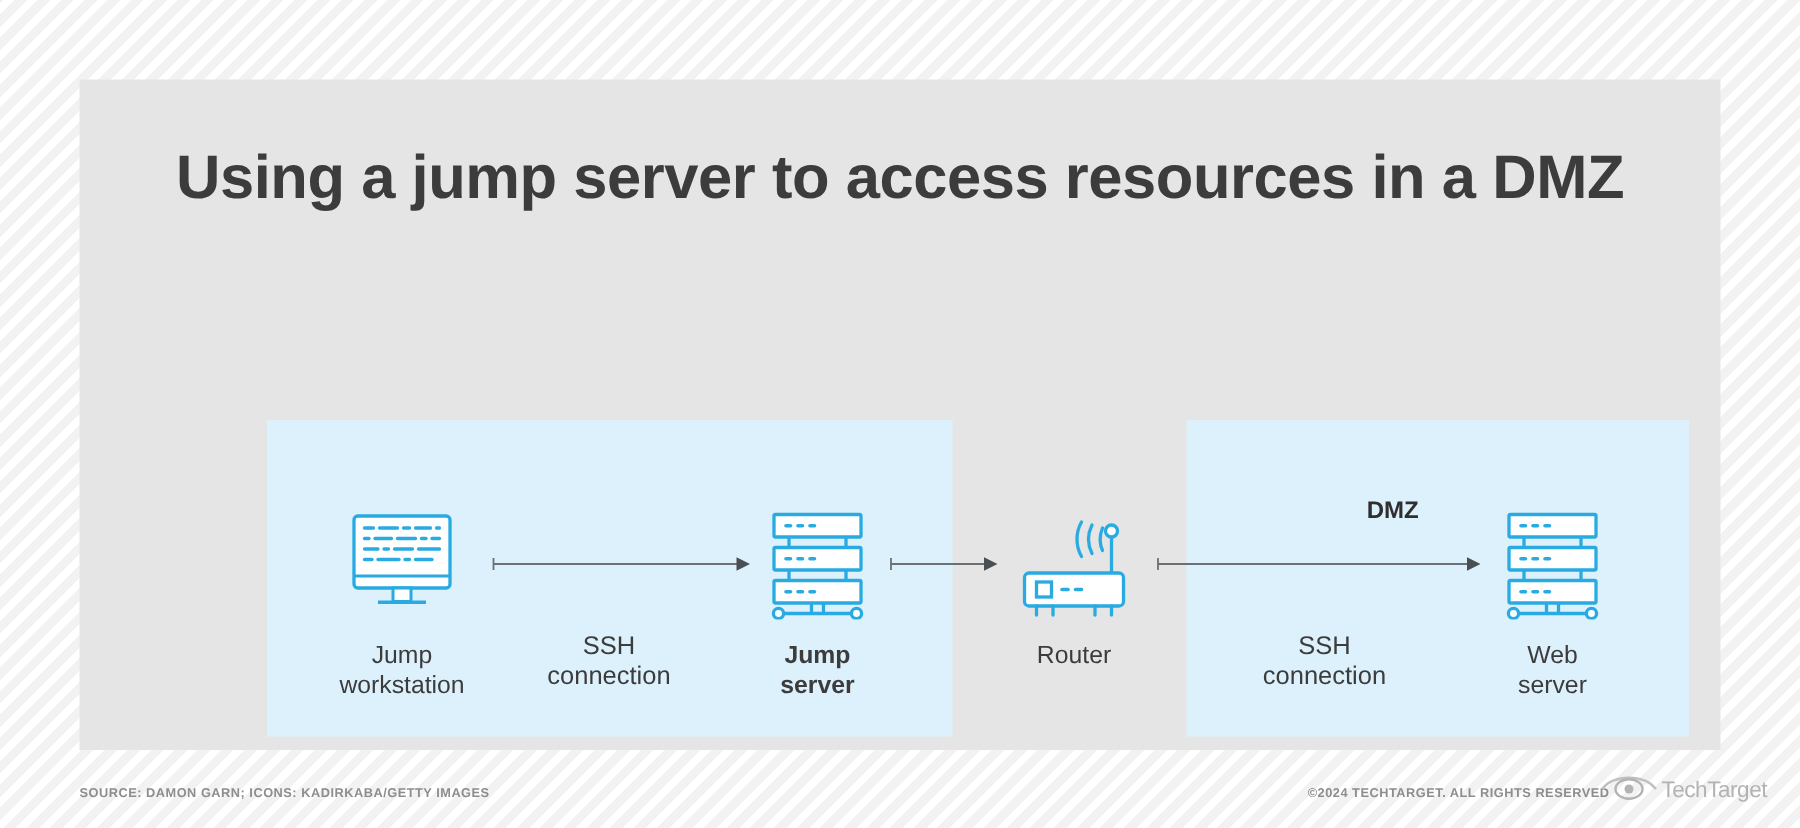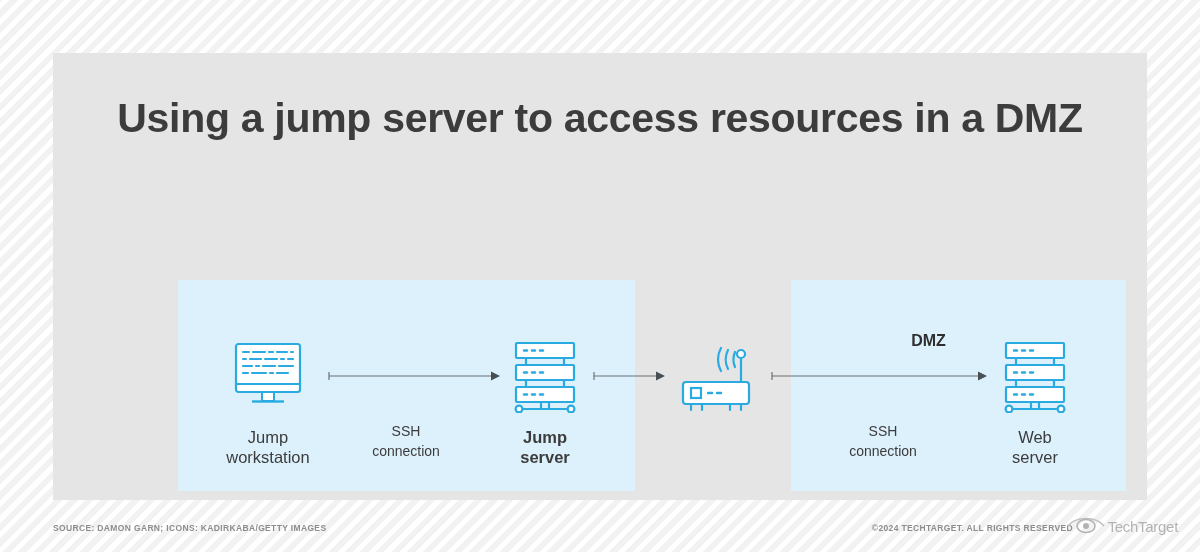--- a/index.html
+++ b/index.html
@@ -93,21 +93,21 @@
 
   #node-admin  { left: 145px; top: 288px; width: 140px; }
   #node-jump   { left: 422px; top: 288px; width: 140px; font-weight: bold; }
   #node-router { left: 593px; top: 288px; width: 140px; }
   #node-web    { left: 912px; top: 288px; width: 140px; }
 
   
   .conn-label {
     position: absolute;
     text-align: center;
-    font-size: 14px;
+    font-size: 17px;
     line-height: 20px;
     color: #3c3c3c;
     white-space: pre-line;
     width: 150px;
   }
   #conn-label-1 { left: 278px; top: 368px; }
   #conn-label-2 { left: 755px; top: 368px; }
 
   
   .arrow {
@@ -289,20 +289,21 @@
           <line x1="43" y1="52" x2="47" y2="52"></line>
         </g>
         <g stroke="#29abe2" stroke-width="2.2" stroke-linecap="round">
           <line x1="17" y1="63" x2="17" y2="69"></line>
           <line x1="28" y1="63" x2="28" y2="69"></line>
           <line x1="56" y1="63" x2="56" y2="69"></line>
           <line x1="67" y1="63" x2="67" y2="69"></line>
         </g>
       </svg>
     </div>
+    <div class="node-label">Router</div>
   </div>
 
   <div class="node" id="node-web">
     <div class="node-icon">
       <svg width="66" height="72" viewBox="0 0 66 72">
         <g fill="#ffffff" stroke="#29abe2" stroke-width="2.2">
           <rect x="4" y="2" width="58" height="15" rx="1"></rect>
           <rect x="4" y="24" width="58" height="15" rx="1"></rect>
           <rect x="4" y="46" width="58" height="15" rx="1"></rect>
         </g>

